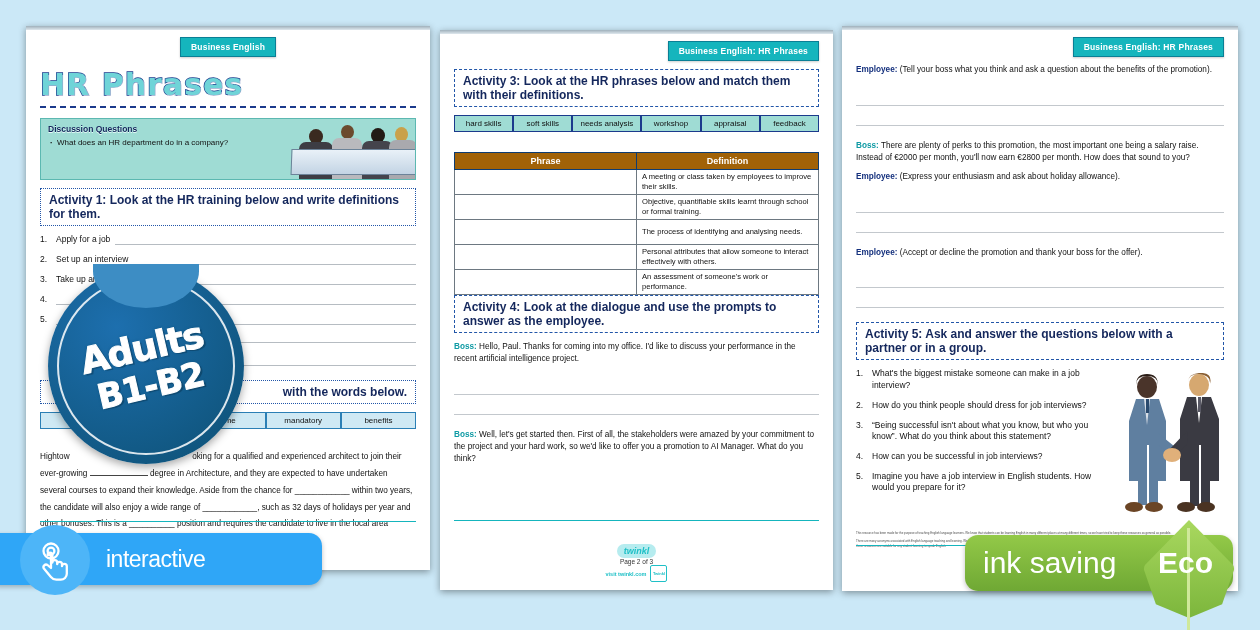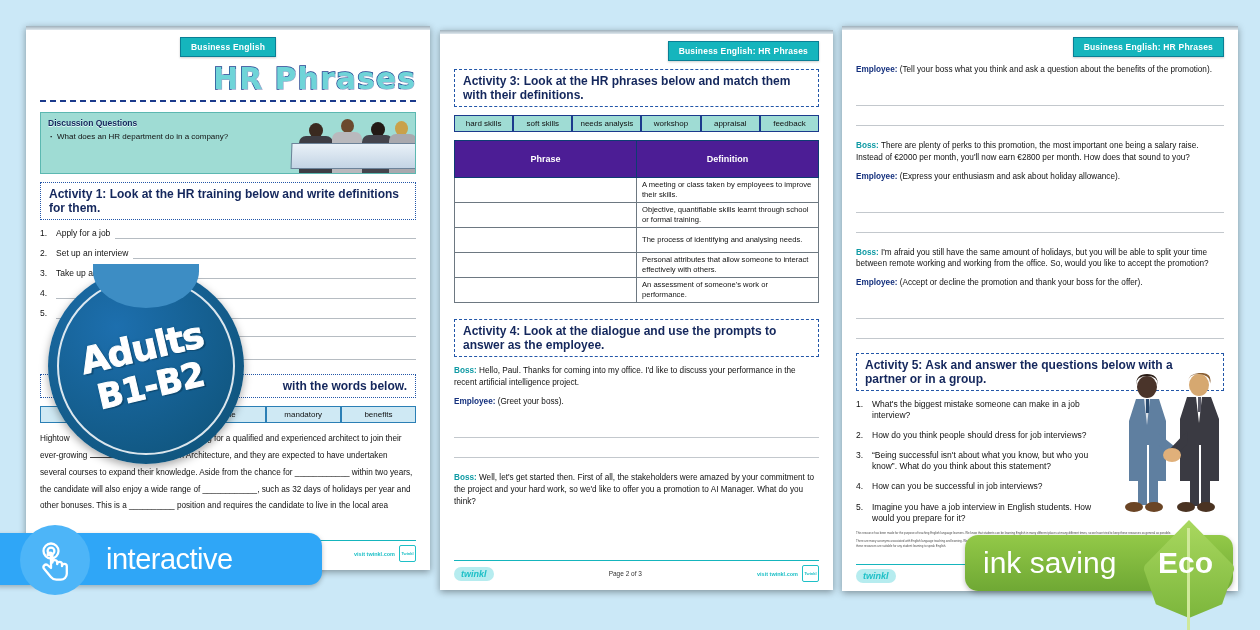--- a/index.html
+++ b/index.html
@@ -41,26 +41,26 @@
     padding:4px 10px;
     font-size:8.5px;
     letter-spacing:.2px;
     display:inline-block;
     box-shadow:0 1px 2px rgba(0,0,0,.2);
   }
   .ribbon-wrap { text-align:center; }
   .ribbon-wrap.right { text-align:right; }
 
   .title-main{
-    text-align:right;
+    text-align:left;
     font-size:30px;
     font-weight:bold;
     color:#6fd4d8;
     letter-spacing:1px;
-    margin-top:4px;
+    margin-top:10px;
     -webkit-text-stroke:1.4px #1b3a8c;
     paint-order: stroke fill;
     text-shadow: 2px 2px 0 rgba(255,255,255,.55);
     font-family:"DejaVu Sans", sans-serif;
   }
   .dash-rule{
     border-top:2px dashed #1b3a8c;
     margin:4px 0 10px 0;
   }
 
@@ -111,55 +111,55 @@
   .num-list li{
     display:flex; align-items:flex-end; gap:5px;
     margin-bottom:9px; line-height:1.3;
   }
   .num-list .idx{ width:11px; flex:none; }
   .num-list .lbl{ flex:none; white-space:nowrap; }
   .num-list .rule{ flex:1; border-bottom:1px solid #b6bcc2; height:9px; }
   .blank-rule{ border-bottom:1px solid #b6bcc2; height:9px; margin:0 0 14px 16px; }
 
   
-  .chips{ display:flex; justify-content:space-between; margin:8px 0 8px; }
+  .chips{ display:flex; justify-content:space-between; margin:8px 0 20px; }
   .chip{
     background:#cfe9f4; border:1.4px solid #2b7fb5;
     font-size:8px; color:#111; padding:3px 7px;
     text-align:center; flex:1; white-space:nowrap;
   }
   .chip.teal{ background:#9fdcd4; border-color:#1b3a8c; }
 
   .para{ font-size:8.2px; line-height:2.05; color:#111; text-align:left; }
   .gap{ display:inline-block; width:58px; border-bottom:1px solid #444; }
 
   
   table.match{ width:100%; border-collapse:collapse; margin-top:5px; }
   table.match th{
-    background:#4c1d95; color:#fff; font-size:9px; padding:13px 2px;
+    background:#a16207; color:#fff; font-size:9px; padding:3px 2px;
     border:1.4px solid #0d3c72;
   }
   table.match td{
     border:1px solid #6d7881; height:25px; vertical-align:middle;
     font-size:7.6px; padding:2px 5px; line-height:1.32; color:#111;
   }
   table.match td.phrase{ width:50%; }
 
   
   .dlg{ font-size:8.2px; line-height:1.45; color:#111; margin:7px 0; }
   .dlg b.boss{ color:#0f9aa4; }
   .dlg b.emp{ color:#14307d; }
   .answer-lines{ margin:10px 0 14px; }
   .answer-lines div{ border-bottom:1px solid #c3c8cd; height:20px; }
 
   
   .foot{
     position:absolute; left:14px; right:14px; bottom:8px;
-    border-top:1.5px solid #15b5bd; padding-top:4px;
-    display:flex; align-items:center; justify-content:space-between;
+    border-top:1.5px solid #15b5bd; padding-top:23px;
+    display:flex; align-items:center; justify-content:space-between;flex-direction:column;
   }
   .twinkl-logo{
     color:#1fc0c7; font-weight:bold; font-size:9px; font-style:italic;
     background:#b6ecef; border-radius:9px; padding:2px 7px;
   }
   .foot-page{ font-size:6.5px; color:#333; }
   .visit{ display:flex; align-items:center; gap:4px; }
   .visit-txt{ font-size:5.5px; color:#1fc0c7; font-weight:bold; }
   .visit-badge{
     width:17px;height:17px;border:1px solid #1fc0c7;border-radius:2px;
@@ -209,21 +209,21 @@
     background:#2fa6f7; border-radius:13px;
     box-shadow:0 2px 5px rgba(0,0,0,.25);
   }
   .badge-interactive .circ{
     position:absolute; left:34px; top:0; width:70px; height:70px;
     border-radius:50%; background:#4db5f8;
     display:flex; align-items:center; justify-content:center;
   }
   .badge-interactive .word{
     position:absolute; left:120px; top:8px; height:52px; line-height:52px;
-    color:#fff; font-size:29px; letter-spacing:-.5px;
+    color:#fff; font-size:23px; letter-spacing:-.5px;
   }
 
   .badge-eco{
     position:absolute; left:965px; top:522px; width:295px; height:108px; z-index:45;
   }
   .badge-eco .pill{
     position:absolute; left:0; top:13px; width:268px; height:56px;
     background:linear-gradient(to bottom,#93c948,#6fa834);
     border-radius:13px; box-shadow:0 2px 5px rgba(0,0,0,.25);
   }
@@ -382,29 +382,25 @@
           <td class="phrase"></td>
           <td>Personal attributes that allow someone to interact effectively with others.</td>
         </tr>
         <tr>
           <td class="phrase"></td>
           <td>An assessment of someone's work or performance.</td>
         </tr>
       </tbody>
     </table>
 
-    <div class="activity-box" style="margin-top:16px;">Activity 4: Look at the dialogue and use the prompts to answer as the employee.</div>
+    <div class="activity-box" style="margin-top:0;">Activity 4: Look at the dialogue and use the prompts to answer as the employee.</div>
 
     <div class="dlg">
       <b class="boss">Boss:</b>
       <span>Hello, Paul. Thanks for coming into my office. I'd like to discuss your performance in the recent artificial intelligence project.</span>
-    </div>
-    <div class="dlg">
-      <b class="emp">Employee:</b>
-      <span>(Greet your boss).</span>
     </div>
     <div class="answer-lines">
       <div></div>
       <div></div>
     </div>
     <div class="dlg">
       <b class="boss">Boss:</b>
       <span>Well, let's get started then. First of all, the stakeholders were amazed by your commitment to the project and your hard work, so we'd like to offer you a promotion to AI Manager. What do you think?</span>
     </div>
 
@@ -442,24 +438,20 @@
     </div>
     <div class="dlg">
       <b class="emp">Employee:</b>
       <span>(Express your enthusiasm and ask about holiday allowance).</span>
     </div>
     <div class="answer-lines">
       <div></div>
       <div></div>
     </div>
 
-    <div class="dlg">
-      <b class="boss">Boss:</b>
-      <span>I'm afraid you still have the same amount of holidays, but you will be able to split your time between remote working and working from the office. So, would you like to accept the promotion?</span>
-    </div>
     <div class="dlg">
       <b class="emp">Employee:</b>
       <span>(Accept or decline the promotion and thank your boss for the offer).</span>
     </div>
     <div class="answer-lines">
       <div></div>
       <div></div>
     </div>
 
     <div class="activity-box">Activity 5: Ask and answer the questions below with a partner or in a group.</div>

